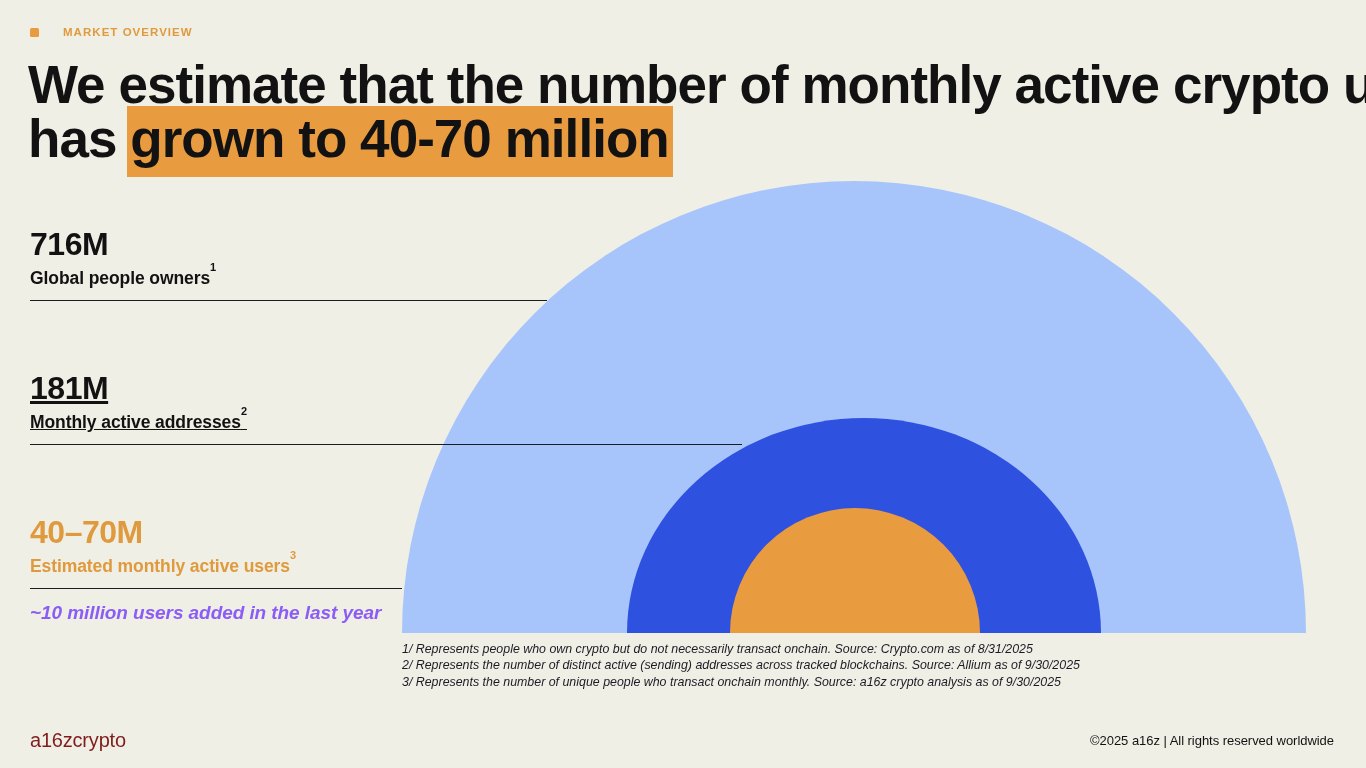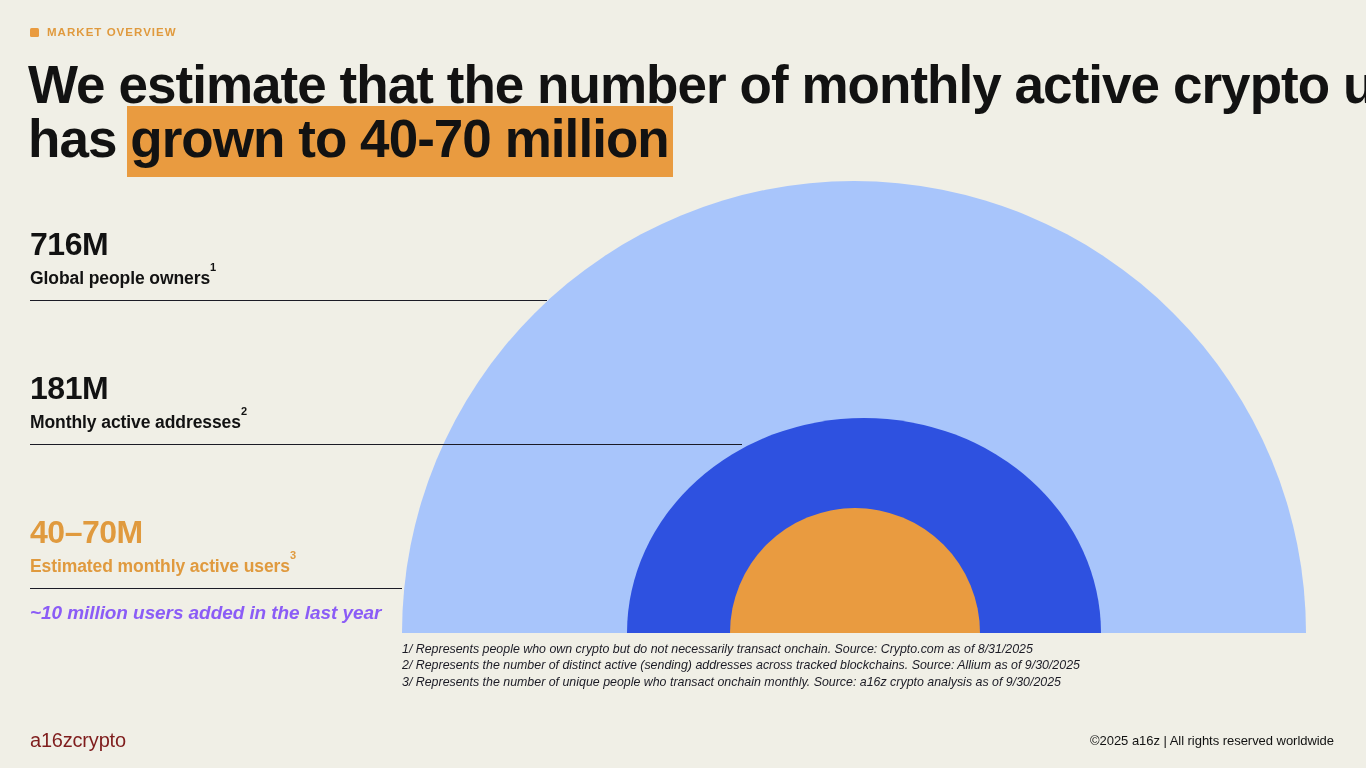--- a/index.html
+++ b/index.html
@@ -8,21 +8,21 @@
     background:#F0EFE6;
     font-family:"Liberation Sans", sans-serif;
     color:#121212;
     position:relative;
     overflow:hidden;
   }
 
   
   #eyebrow {
     position:absolute; left:30px; top:27px;
-    display:flex; align-items:center; gap:8px;
+    display:flex; align-items:center; gap:24px;
   }
   #eyebrow .sq {
     width:9px; height:9px; background:#E99B40; border-radius:1.5px;
     display:block;
   }
   #eyebrow .txt {
     font-size:11.5px; font-weight:bold; letter-spacing:0.09em;
     color:#E09A3E; text-transform:uppercase; line-height:1;
   }
 
@@ -60,21 +60,21 @@
     height:1.5px; background:#1B1B25; margin-top:12px;
   }
   .stat.accent .value, .stat.accent .label { color:#E09A3E; }
   .stat .sub {
     margin-top:13px; font-size:19px; font-weight:bold;
     font-style:italic; color:#8b5cf6; letter-spacing:-0.004em;
   }
 
   #stat-1 { top:228px; }
   #stat-1 .rule { width:517px; }
-  #stat-2 { top:372px; }
+  #stat-2 { top:372px;text-decoration:underline; }
   #stat-2 .rule { width:712px; }
   #stat-3 { top:516px; }
   #stat-3 .rule { width:372px; }
 
   
   #footnotes {
     position:absolute; left:402px; top:641px; width:830px;
     font-size:12.4px; line-height:1.32; color:#1B1B25;
     font-family:"Liberation Sans", sans-serif;
     font-style:italic;

